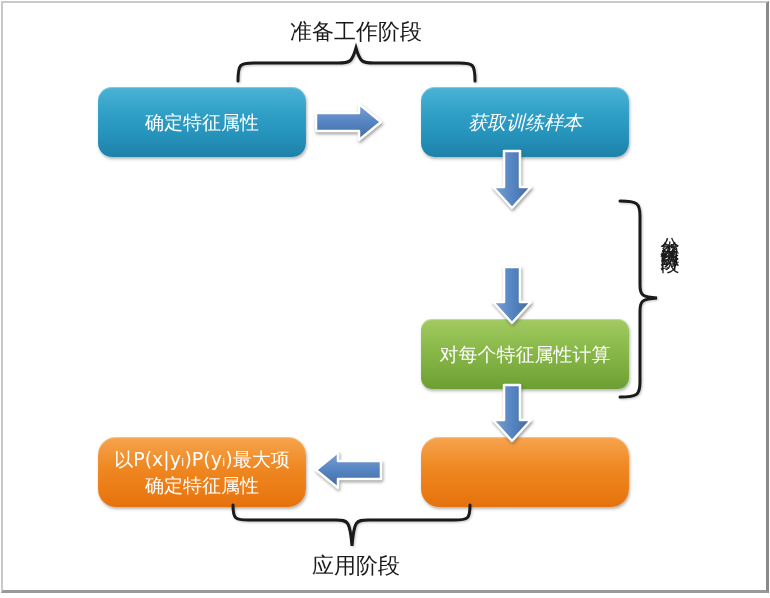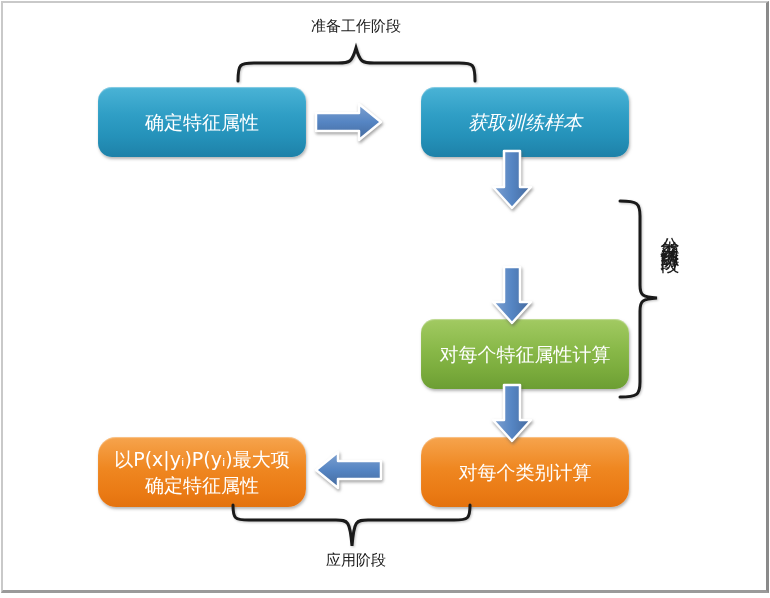--- a/index.html
+++ b/index.html
@@ -49,21 +49,21 @@
   .box.green {
     background: linear-gradient(180deg, #a2ca62 0%, #88b848 45%, #7aab3c 75%, #6c9e33 100%);
   }
   .box.orange {
     background: linear-gradient(180deg, #f6a44d 0%, #ef8721 45%, #ea7a14 80%, #e3720e 100%);
     border-radius: 18px;
   }
   .stage-label {
     position: absolute;
     color: #1a1a1a;
-    font-size: 15px;
+    font-size: 22px;
     text-align: center;
   }
   #label-top    { left: 256px; top: 17px;  width: 200px; }
   #label-bottom { left: 256px; top: 551px; width: 200px; }
   #label-right {
     left: 658px; top: 222px;
     writing-mode: vertical-rl;
     font-size: 19px;
     letter-spacing: 3px;
     text-align: left;
@@ -100,26 +100,25 @@
 
   <div class="box blue" style="left:83px; top:87px;">
     <span>确定特征属性</span>
   </div>
 
   <div class="box blue" style="left:406px; top:87px;font-style:italic;">
     <span>获取训练样本</span>
   </div>
 
 
-  <div class="box green" style="left:406px; top:319px;">
+  <div class="box green" style="left:406px; top:319px;border-radius:11px;">
     <span>对每个特征属性计算</span>
   </div>
 
   <div class="box orange" style="left:406px; top:437px;">
-    <span>对每个类别计算</span>
   </div>
 
   <div class="box orange" style="left:83px; top:437px;">
     <span>以P(x|yᵢ)P(yᵢ)最大项</span>
     <span>确定特征属性</span>
   </div>
 
   <svg id="overlay" width="770" height="598" viewBox="0 0 770 598">
     <defs>
       <linearGradient id="arrowGrad" x1="0" y1="0" x2="0" y2="1">

